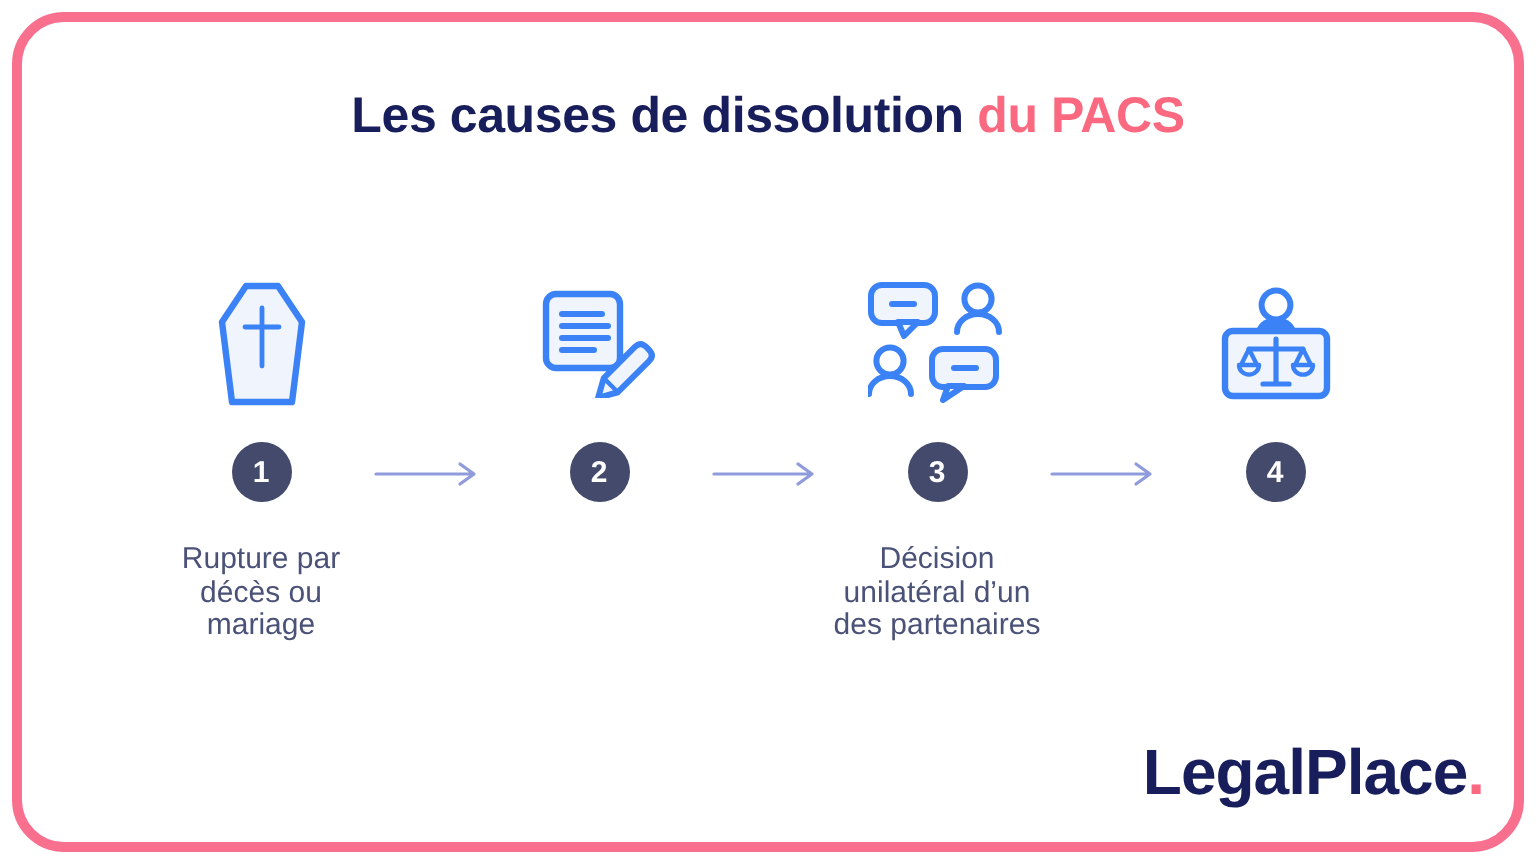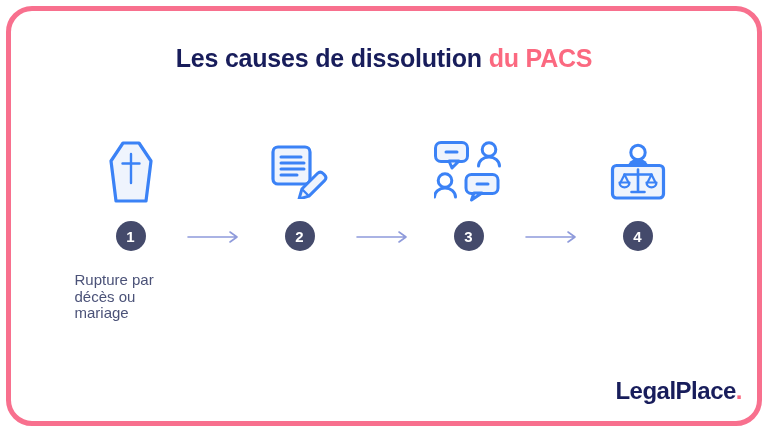--- a/index.html
+++ b/index.html
@@ -60,38 +60,39 @@
     color: #ffffff;
     font-size: 15px;
     font-weight: 700;
     display: flex;
     align-items: center;
     justify-content: center;
   }
   .step-label {
     margin-top: 21px;
     max-width: 112px;
+    text-align: center;
     font-size: 15px;
     line-height: 16.5px;
     color: #4B5278;
   }
   .arrow {
     position: absolute;
     top: 230px;
     width: 58px;
     height: 14px;
   }
   .arrow-1 { left: 186px; }
   .arrow-2 { left: 355px; }
   .arrow-3 { left: 524px; }
   .logo {
     position: absolute;
     right: 26px;
     bottom: 27px;
-    font-size: 24px;
+    font-size: 32px;
     font-weight: 700;
     letter-spacing: -0.5px;
     color: #181D5B;
     white-space: nowrap;
   }
   .logo .dot { color: #FB6980; }
 </style>
 </head>
 <body>
 
@@ -137,20 +138,21 @@
         <path d="M44.5 25 a10.5 9 0 0 1 21 0" fill="none" stroke="#3B82F6" stroke-width="3" stroke-linecap="round"></path>
         <circle cx="11" cy="39.5" r="6.8" fill="#ffffff" stroke="#3B82F6" stroke-width="3"></circle>
         <path d="M0.5 56 a10.5 9 0 0 1 21 0" fill="none" stroke="#3B82F6" stroke-width="3" stroke-linecap="round"></path>
         <rect x="32" y="33.5" width="32" height="19" rx="5.5" fill="#EFF4FD" stroke="#3B82F6" stroke-width="3"></rect>
         <path d="M40 52 L37.5 59 L48 52 Z" fill="#EFF4FD" stroke="#3B82F6" stroke-width="3" stroke-linejoin="round"></path>
         <rect x="35" y="36.5" width="26" height="13" rx="3.5" fill="#EFF4FD" stroke="none"></rect>
         <path d="M43 43 H54" fill="none" stroke="#3B82F6" stroke-width="3" stroke-linecap="round"></path>
       </svg>
     </div>
     <div class="badge">3</div>
+    <div class="step-label">Décision unilatéral d’un des partenaires</div>
   </div>
 
   <div class="step step-4">
     <div class="icon-box">
       <svg width="58" height="58" viewBox="0 0 58 58">
         <circle cx="29" cy="9.5" r="7.2" fill="#ffffff" stroke="#3B82F6" stroke-width="3"></circle>
         <path d="M18.5 25 a10.5 9.5 0 0 1 21 0 Z" fill="#3B82F6"></path>
         <rect x="3.5" y="22.5" width="51" height="32.5" rx="4" fill="#EFF4FD" stroke="#3B82F6" stroke-width="3.2"></rect>
         <path d="M29 26.5 V49 M22.5 49 H35.5 M15.5 31.5 H42.5" fill="none" stroke="#3B82F6" stroke-width="2.6" stroke-linecap="round"></path>
         <path d="M11.5 39.5 L15.5 31.5 L19.5 39.5" fill="none" stroke="#3B82F6" stroke-width="2.2" stroke-linecap="round" stroke-linejoin="round"></path>

